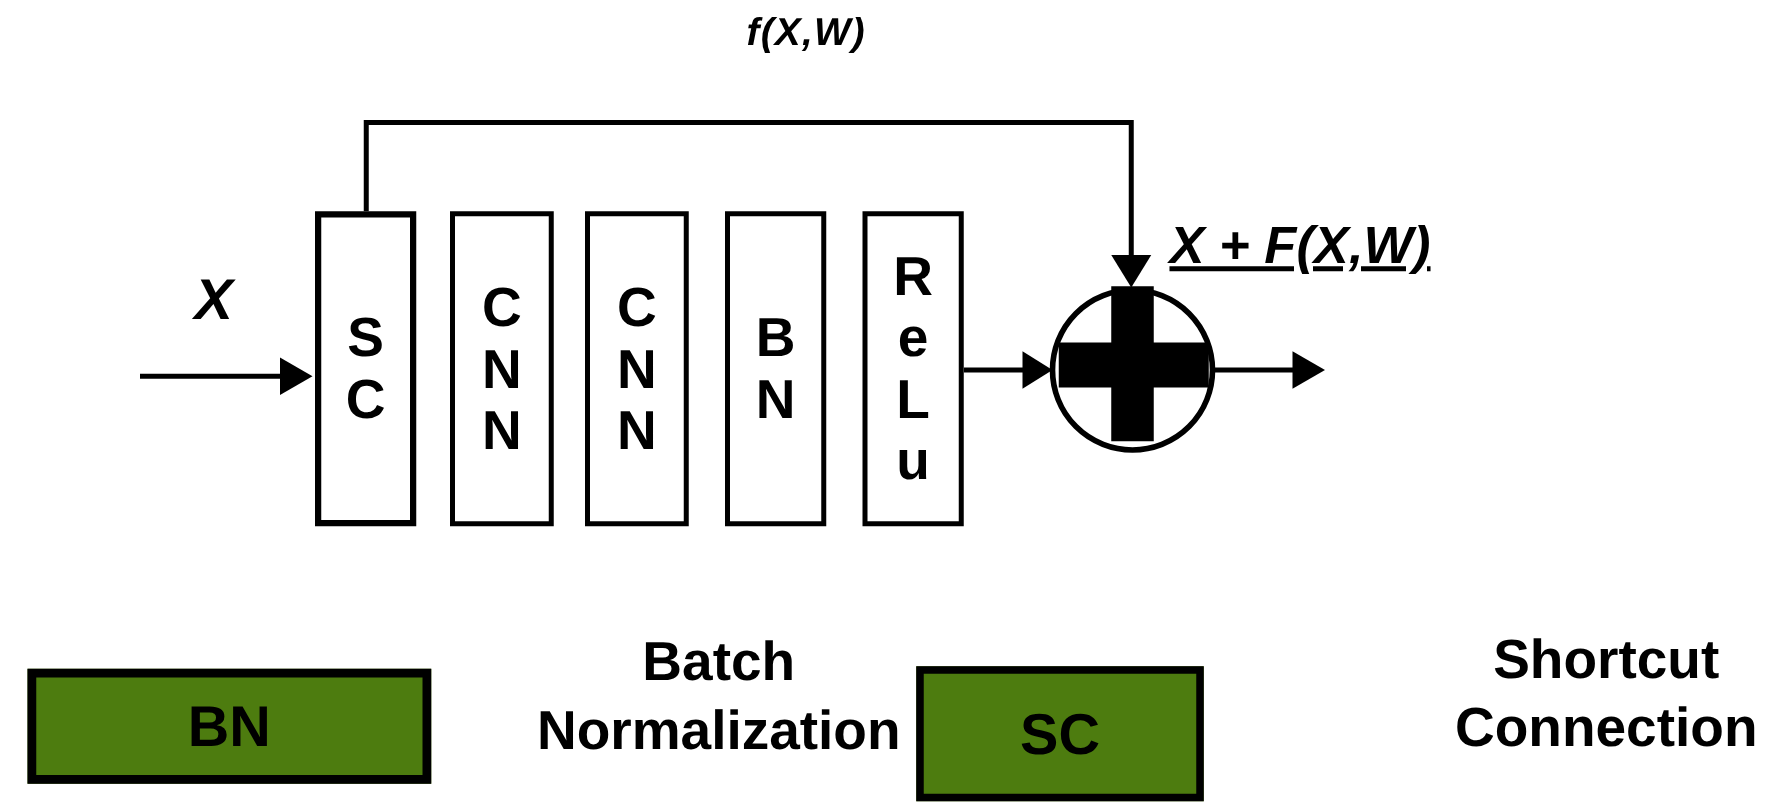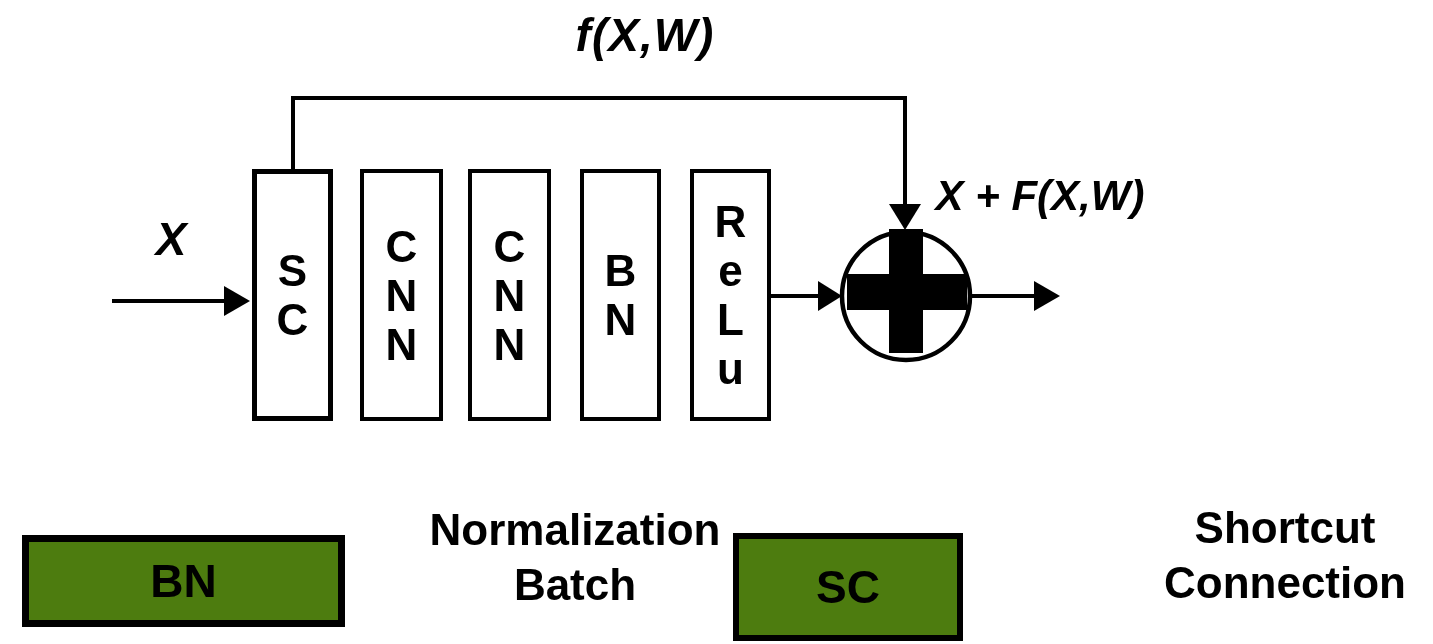--- a/index.html
+++ b/index.html
@@ -2,23 +2,23 @@
 <html><head>
 <meta charset="utf-8">
 <style>
   html,body{margin:0;padding:0;background:#ffffff;}
   #canvas{
     position:relative;width:1433px;height:644px;background:#ffffff;
     font-family:"Liberation Sans",sans-serif;color:#000;overflow:hidden;
   }
   .abs{position:absolute;}
   .math{font-weight:bold;font-style:italic;text-align:center;white-space:nowrap;}
-  .fn-label{font-size:46px;letter-spacing:1px;}
+  .fn-label{font-size:31px;letter-spacing:1px;}
   .in-label{font-size:46px;}
-  .out-label{font-size:42px;}
+  .out-label{font-size:42px;text-decoration:underline;}
   .block{
     position:absolute;top:169px;height:252px;box-sizing:border-box;
     border:4px solid #000;background:#fff;
     display:flex;flex-direction:column;justify-content:center;align-items:center;
   }
   .block span{display:block;font-weight:bold;font-size:44px;line-height:49px;text-align:center;}
   .block.thick{border-width:5px;}
   svg.wires{position:absolute;left:0;top:0;}
   .legend-box{
     position:absolute;box-sizing:border-box;border:7px solid #000;background:#4d7c0f;
@@ -89,22 +89,22 @@
     <span>e</span>
     <span>L</span>
     <span>u</span>
   </div>
 
   <div class="legend-box" style="left:22px;top:535px;width:323px;height:92px;">
     <span>BN</span>
   </div>
 
   <div class="legend-text" style="left:425px;top:502px;width:300px;">
+    <div>Batch</div>
     <div>Normalization</div>
-    <div>Batch</div>
   </div>
 
   <div class="legend-box" style="left:733px;top:533px;width:230px;height:108px;border-width:6px;">
     <span>SC</span>
   </div>
 
   <div class="legend-text" style="left:1135px;top:500px;width:300px;">
     <div>Shortcut</div>
     <div>Connection</div>
   </div>

